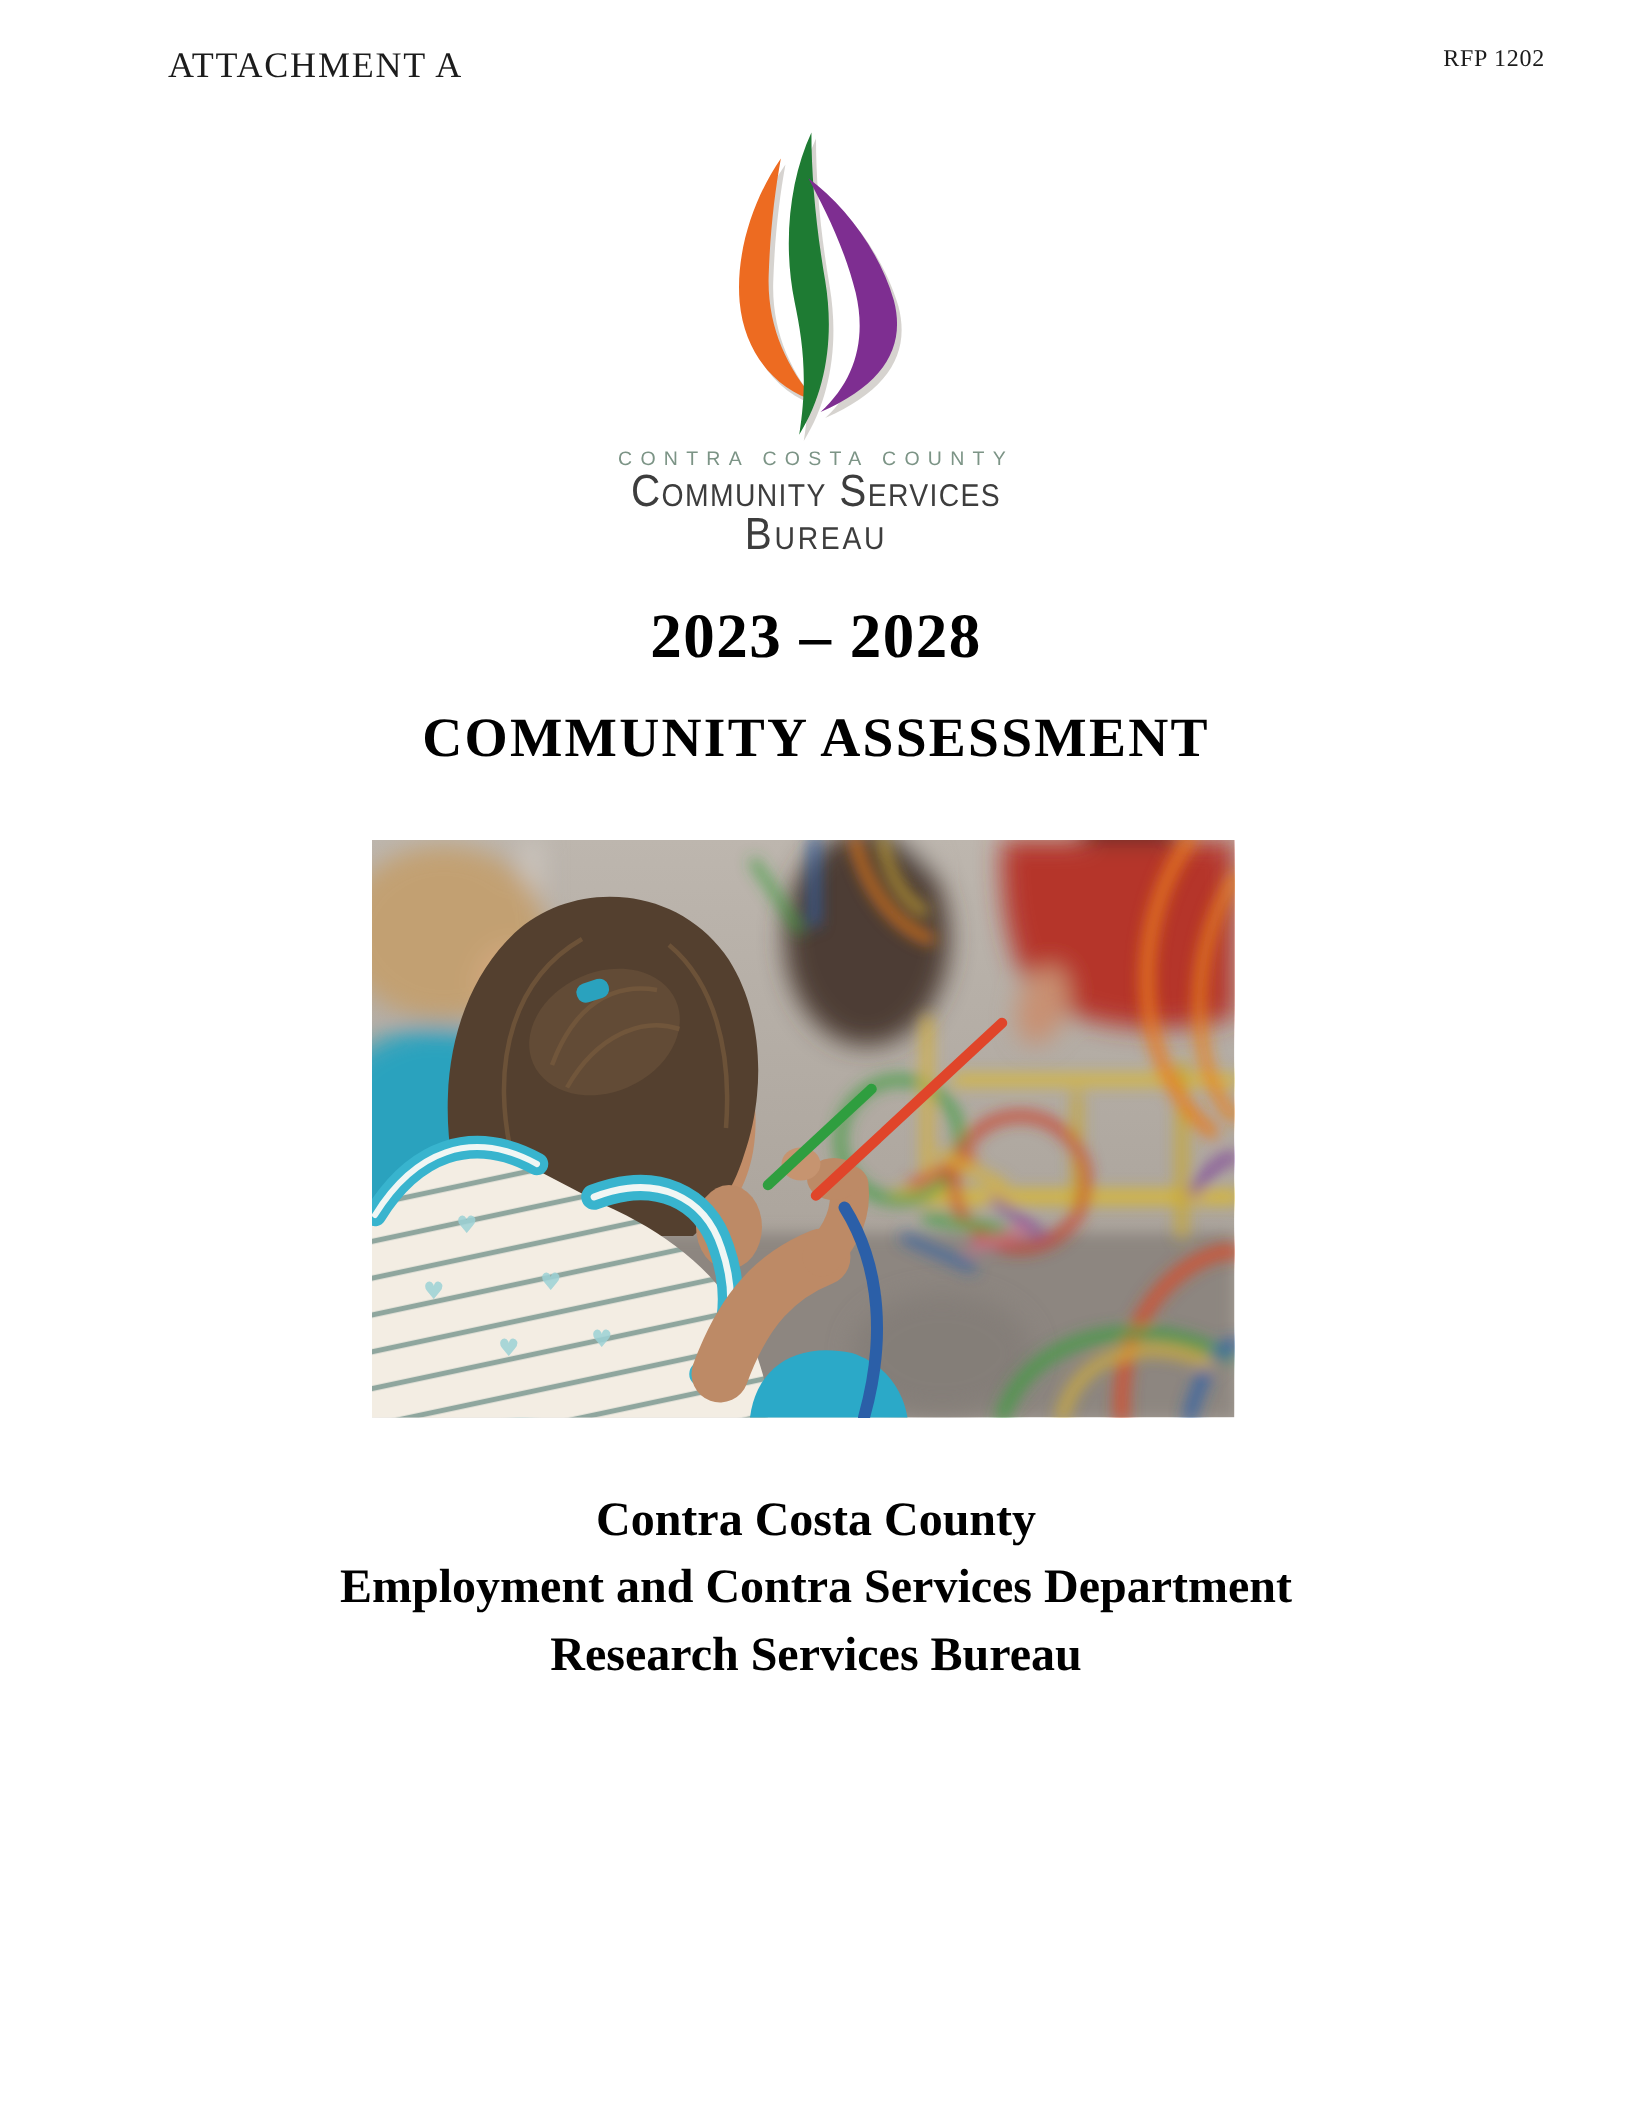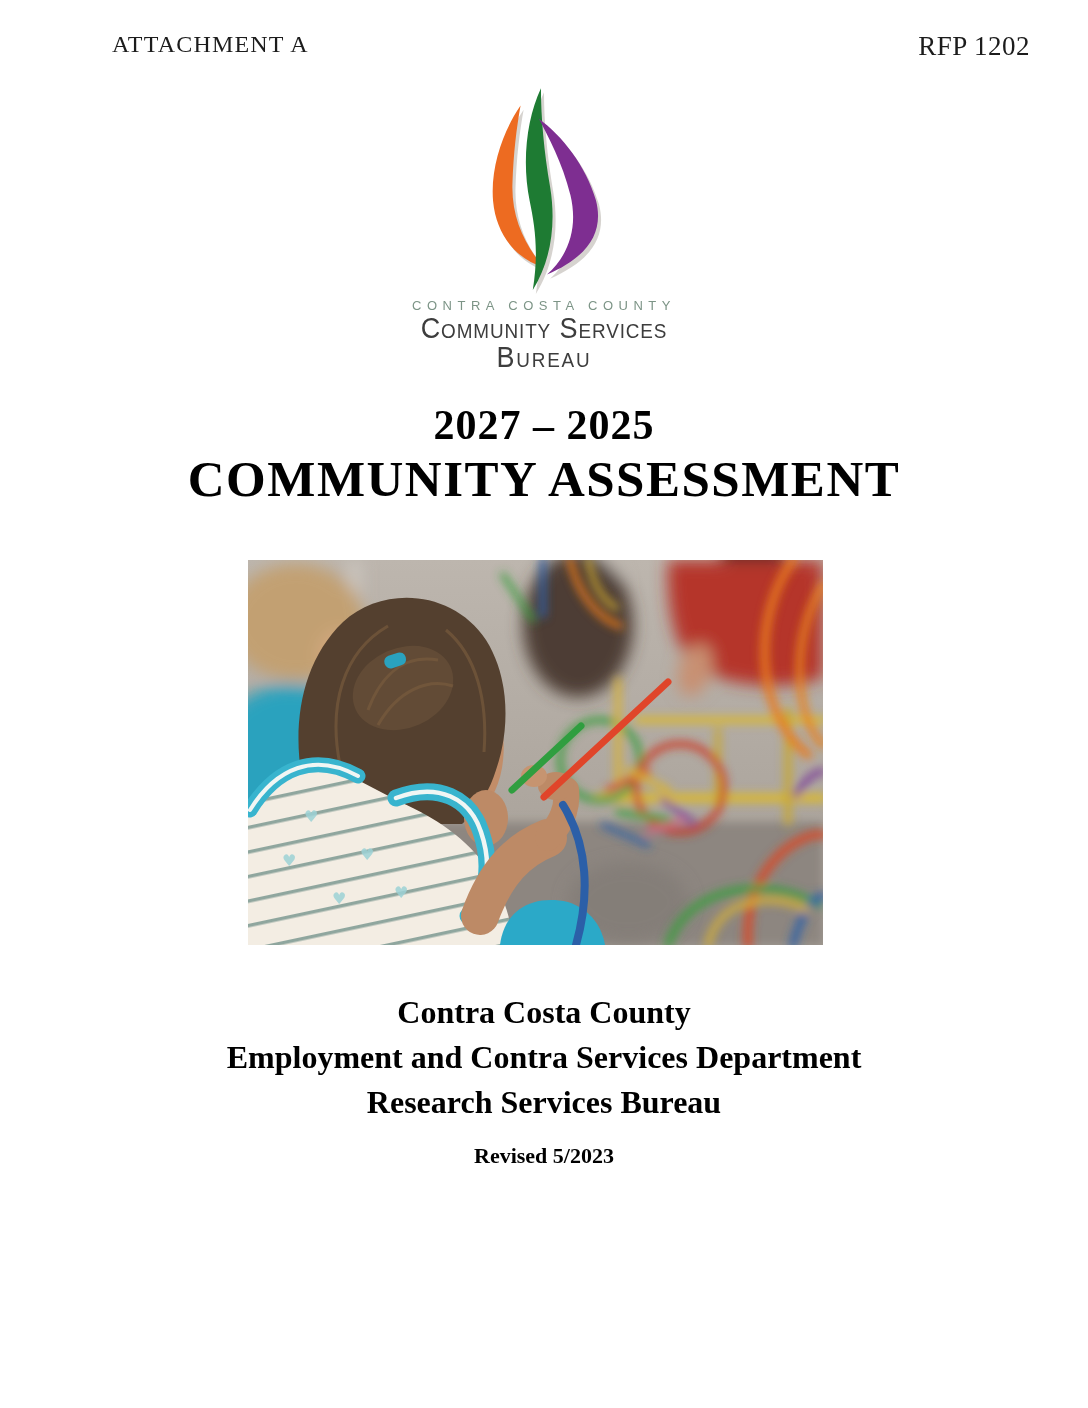--- a/index.html
+++ b/index.html
@@ -11,21 +11,21 @@
     font-family:"Liberation Serif", serif;
     color:#1c1c1c;
     overflow:hidden;
   }
   .hdr-left {
     position:absolute; left:112px; top:31px;
     font-size:24px; letter-spacing:1.2px;
   }
   .hdr-right {
     position:absolute; right:58px; top:31px;
-    font-size:27px; letter-spacing:0.5px;
+    font-size:16px; letter-spacing:0.5px;
   }
   .logo-block {
     position:absolute; top:72px; left:0; width:100%;
     text-align:center;
   }
   .flame-svg { display:block; margin:0 auto; }
   .logo-county {
     margin-top:2px;
     font-family:"Liberation Sans", sans-serif;
     font-size:13px; letter-spacing:5.5px;
@@ -47,22 +47,22 @@
   }
   .title-block {
     position:absolute; top:401px; left:0; width:100%;
     text-align:center; color:#000;
   }
   .title-years {
     font-size:42px; font-weight:bold; letter-spacing:1px;
     line-height:48px;
   }
   .title-main {
-    font-size:51px; font-weight:bold; letter-spacing:1.5px;
-    line-height:52px; margin-top:4px;
+    font-size:37px; font-weight:bold; letter-spacing:1.5px;
+    line-height:52px; margin-top:18px;
   }
   .cover-photo {
     position:absolute; left:248px; top:560px;
     width:575px; height:385px; overflow:hidden;
   }
   .org-block {
     position:absolute; top:990px; left:0; width:100%;
     text-align:center;
     font-size:32px; font-weight:bold; color:#000;
   }
@@ -92,21 +92,21 @@
       <path d="M43,33 C27,56 13,92 16,127 C19,160 39,184 66,192 C47,170 34,143 35,110 C36,80 39,55 43,33 Z" fill="#ED6B21"></path>
       <path d="M63,16 C49,46 44,88 52,127 C57,151 61,177 55,214 C73,185 78,149 72,113 C66,78 63,45 63,16 Z" fill="#1E7B33"></path>
       <path d="M61,46 C84,63 107,92 117,126 C125,157 110,181 69,199 C92,178 99,151 92,121 C84,89 70,63 61,46 Z" fill="#7E2E91"></path>
     </svg>
     <div class="logo-county">CONTRA COSTA COUNTY</div>
     <div class="logo-services">Community Services</div>
     <div class="logo-bureau">Bureau</div>
   </div>
 
   <div class="title-block">
-    <div class="title-years">2027 – 2025</div>
+    <div class="title-years">2023 – 2028</div>
     <div class="title-main">COMMUNITY ASSESSMENT</div>
   </div>
 
   <div class="cover-photo">
     <svg width="575" height="385" viewBox="0 0 575 385" xmlns="http://www.w3.org/2000/svg">
       <defs>
         <clipPath id="pclip">
             <rect width="575" height="385"></rect>
           </clipPath>
         <filter id="b8" x="-30%" y="-30%" width="160%" height="160%">
@@ -213,16 +213,15 @@
     </svg>
   </div>
 
   <div class="org-block">
     <div>Contra Costa County</div>
     <div>Employment and Contra Services Department</div>
     <div>Research Services Bureau</div>
   </div>
 
   <div class="footer-block">
-    <div>Revised 5/2023</div>
   </div>
 
 </div>
 
 </body></html>

